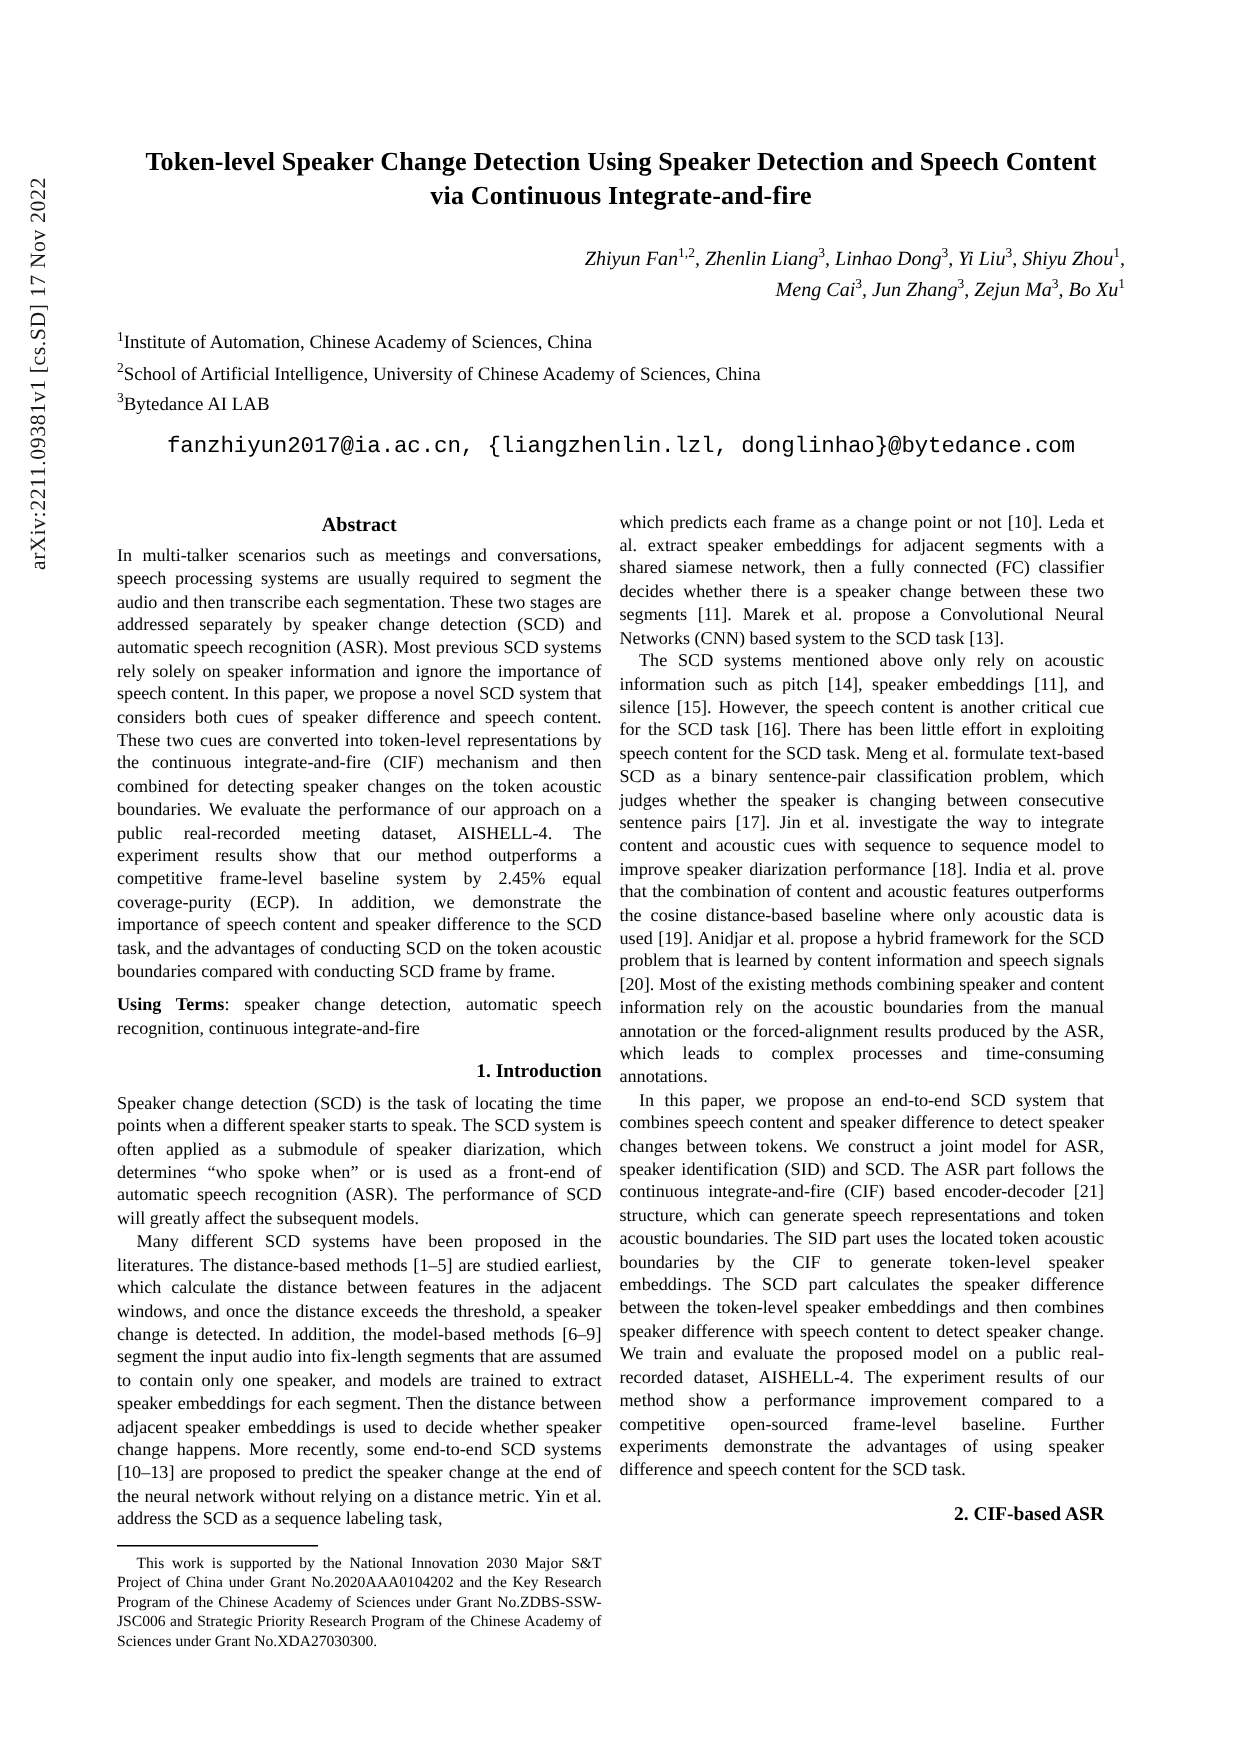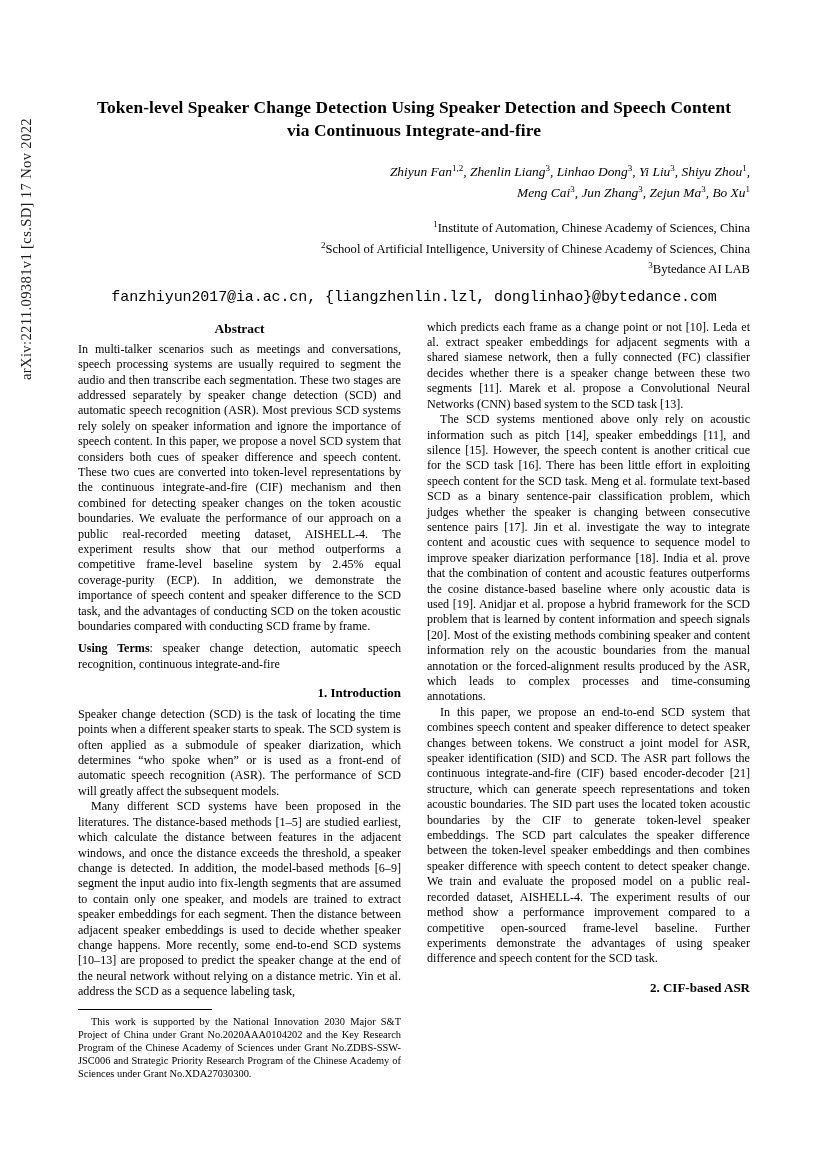--- a/index.html
+++ b/index.html
@@ -56,35 +56,35 @@
     font-style: italic;
     line-height: 1.55;
   }
   .authors sup, .affil sup {
     font-style: normal;
     font-size: 9px;
     vertical-align: super;
   }
   .affil {
     margin-top: 14px;
-    text-align: right;
+    text-align: left;
     font-size: 12.6px;
     line-height: 1.5;
   }
   .emails {
     margin-top: 10px;
     text-align: center;
     font-family: "Liberation Mono", monospace;
     font-size: 15px;
     letter-spacing: -0.1px;
   }
   .columns {
-    margin-top: 14px;
+    margin-top: 35px;
     display: flex;
-    gap: 26px;
+    gap: 12px;
   }
   .col {
     width: 323px;
     font-size: 12.1px;
     line-height: 1.275;
     text-align: justify;
     hyphens: auto;
   }
   .sec-head {
     text-align: right;

